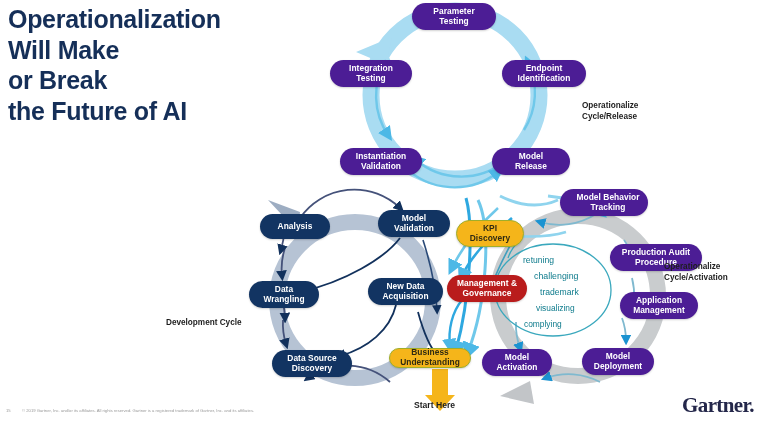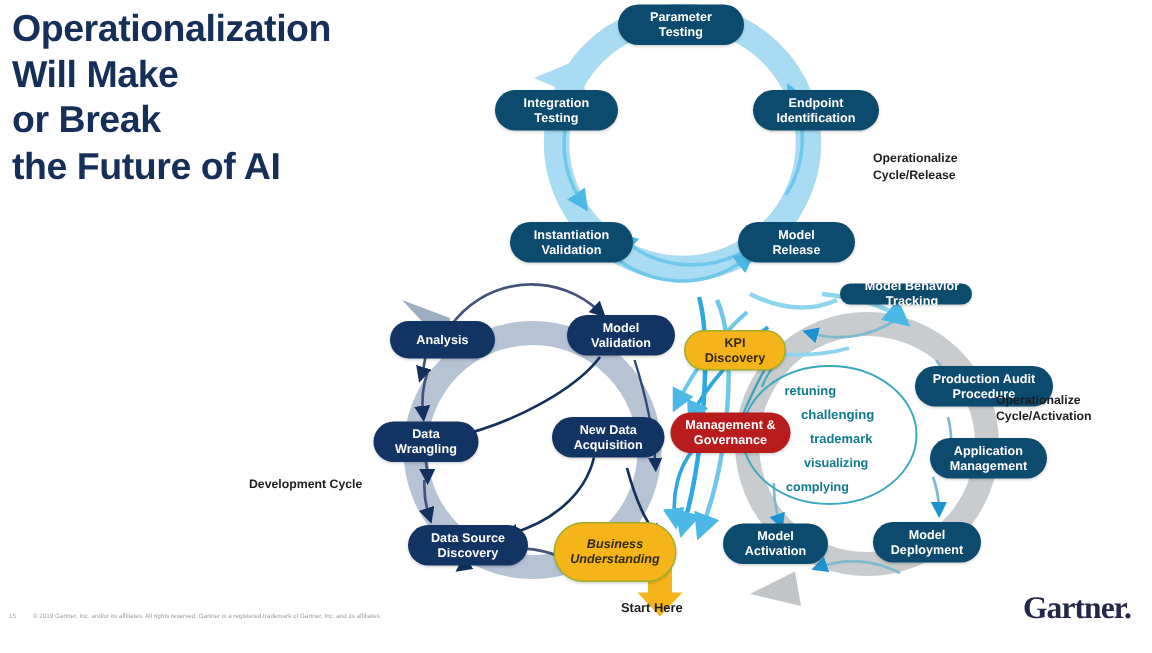--- a/index.html
+++ b/index.html
@@ -33,42 +33,42 @@
     border-radius:999px;
     color:#ffffff;
     font-size:8.4px;
     font-weight:bold;
     line-height:1.18;
     padding:2px 4px;
     letter-spacing:0.05px;
     box-shadow:0 1px 2px rgba(0,0,0,0.18);
   }
   .node.navy  { background:#123462; }
-  .node.blue  { background:#0c4a6e;align-items:center; }
+  .node.blue  { background:#4c1d95;align-items:center; }
   .node.lblue { background:#b91c1c; }
   .node.gold  { background:#f5b51a; color:#2f2a12; border:1.2px solid #9fae2b; }
 
   
   .caption {
     position:absolute;
     color:#1d1d1d;
     font-size:8.2px; font-weight:bold; line-height:1.3;
     white-space:pre-line;
   }
   .starthere {
     position:absolute;
     color:#1d1d1d; font-size:8.6px; font-weight:bold;
   }
 
   
   .wordcloud { position:absolute; }
   .wordcloud span {
     position:absolute;
     color:#0e7b8c;
-    font-weight:bold;
+    font-weight:normal;
     white-space:nowrap;
     text-align:center;
   }
 
   
   .footer-num {
     position:absolute; left:6px; top:408px;
     font-size:4.2px; color:#9a9a9a;
   }
   .footer-copy {
@@ -202,34 +202,34 @@
 Wrangling</span>
   </div>
   <div class="node navy" style="left:272px; top:350px; width:80px; height:27px;">
     <span style="white-space:pre-line">Data Source
 Discovery</span>
   </div>
   <div class="node navy" style="left:368px; top:278px; width:75px; height:27px;">
     <span style="white-space:pre-line">New Data
 Acquisition</span>
   </div>
-  <div class="node gold" style="left:369px; top:348px; width:82px; height:40px;font-style:italic;">
+  <div class="node gold" style="left:389px; top:348px; width:82px; height:20px;">
     <span style="white-space:pre-line">Business
 Understanding</span>
   </div>
 
   <div class="node gold" style="left:456px; top:220px; width:68px; height:27px;">
     <span style="white-space:pre-line">KPI
 Discovery</span>
   </div>
   <div class="node lblue" style="left:447px; top:275px; width:80px; height:27px;">
     <span style="white-space:pre-line">Management &amp;
 Governance</span>
   </div>
-  <div class="node blue" style="left:560px; top:189px; width:88px; height:14px;padding-left:12px;">
+  <div class="node blue" style="left:560px; top:189px; width:88px; height:27px;padding-left:12px;">
     <span style="white-space:pre-line">Model Behavior
 Tracking</span>
   </div>
   <div class="node blue" style="left:610px; top:234px; width:92px; height:27px;margin-top:10px;">
     <span style="white-space:pre-line">Production Audit
 Procedure</span>
   </div>
   <div class="node blue" style="left:620px; top:292px; width:78px; height:27px;">
     <span style="white-space:pre-line">Application
 Management</span>

